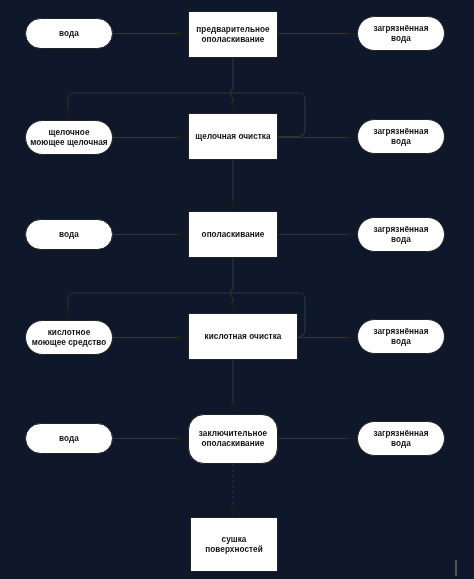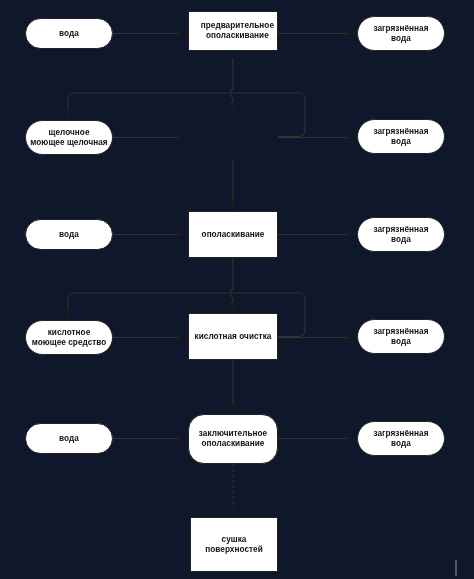--- a/index.html
+++ b/index.html
@@ -104,35 +104,38 @@
       <path d="M278,438.5 L355,438.5" marker-end="url(#arrow)"></path>
 
       <path d="M233,464 L233,514" stroke-dasharray="2.2,3.2" marker-end="url(#arrow)"></path>
     </g>
   </svg>
 
   <div class="node terminator" style="left:25px;top:18px;width:88px;height:31px;">
     <span class="lbl">вода</span>
   </div>
 
-  <div class="node process" style="left:188px;top:11px;width:90px;height:40px;justify-content:flex-end;">
+  <div class="node process" style="left:188px;top:11px;width:90px;height:47px;">
     <span class="lbl">предварительное
 ополаскивание</span>
   </div>
 
   <div class="node terminator" style="left:357px;top:16px;width:88px;height:35px;">
     <span class="lbl">загрязнённая
 вода</span>
   </div>
 
   <div class="node terminator" style="left:25px;top:120px;width:88px;height:35px;">
     <span class="lbl">щелочное
 моющее щелочная</span>
   </div>
 
+  <div class="node process" style="left:188px;top:113px;width:90px;height:47px;">
+    <span class="lbl">щелочная очистка</span>
+  </div>
 
   <div class="node terminator" style="left:357px;top:119px;width:88px;height:35px;">
     <span class="lbl">загрязнённая
 вода</span>
   </div>
 
   <div class="node terminator" style="left:25px;top:219px;width:88px;height:31px;">
     <span class="lbl">вода</span>
   </div>
 
@@ -143,21 +146,21 @@
   <div class="node terminator" style="left:357px;top:217px;width:88px;height:35px;">
     <span class="lbl">загрязнённая
 вода</span>
   </div>
 
   <div class="node terminator" style="left:25px;top:320px;width:88px;height:35px;">
     <span class="lbl">кислотное
 моющее средство</span>
   </div>
 
-  <div class="node process" style="left:188px;top:313px;width:90px;height:47px;">
+  <div class="node process" style="left:188px;top:313px;width:110px;height:47px;">
     <span class="lbl">кислотная очистка</span>
   </div>
 
   <div class="node terminator" style="left:357px;top:319px;width:88px;height:35px;">
     <span class="lbl">загрязнённая
 вода</span>
   </div>
 
   <div class="node terminator" style="left:25px;top:423px;width:88px;height:31px;">
     <span class="lbl">вода</span>

